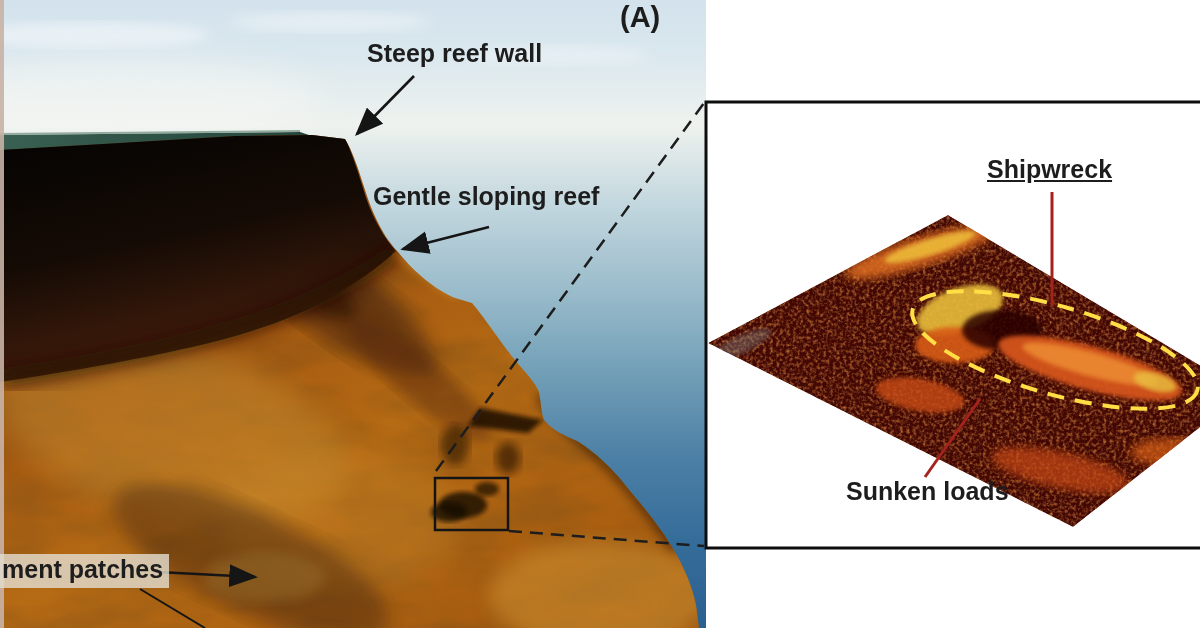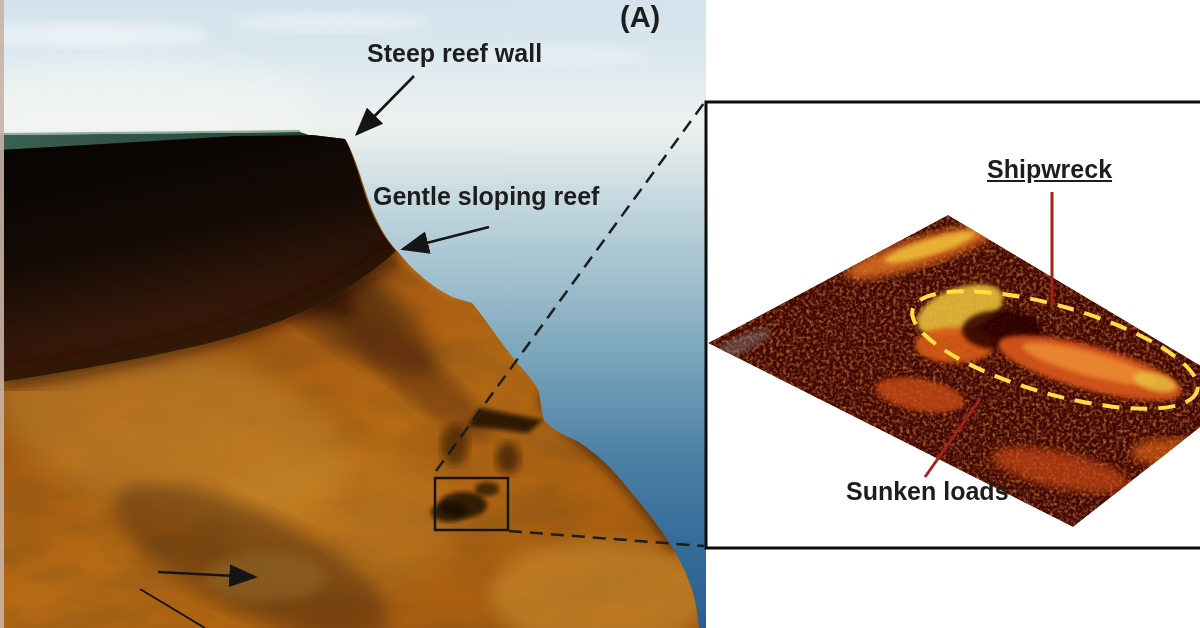--- a/index.html
+++ b/index.html
@@ -205,18 +205,19 @@
     </g>
   </g>
 </svg>
 
 <div class="lbl" style="left:367px;top:40px;">Steep reef wall</div>
 
 <div class="lbl panel-letter" style="left:620px;top:2px;">(A)</div>
 
 <div class="lbl" style="left:373px;top:183px;">Gentle sloping reef</div>
 
+<div class="lbl lbl-box" style="left:0px;top:554px;">ment patches</div>
 
 <div class="lbl" style="left:987px;top:156px;text-decoration:underline;">Shipwreck</div>
 
 <div class="lbl" style="left:822px;top:478px;margin-left:24px;">Sunken loads</div>
 
 </div>
 
 </body></html>

